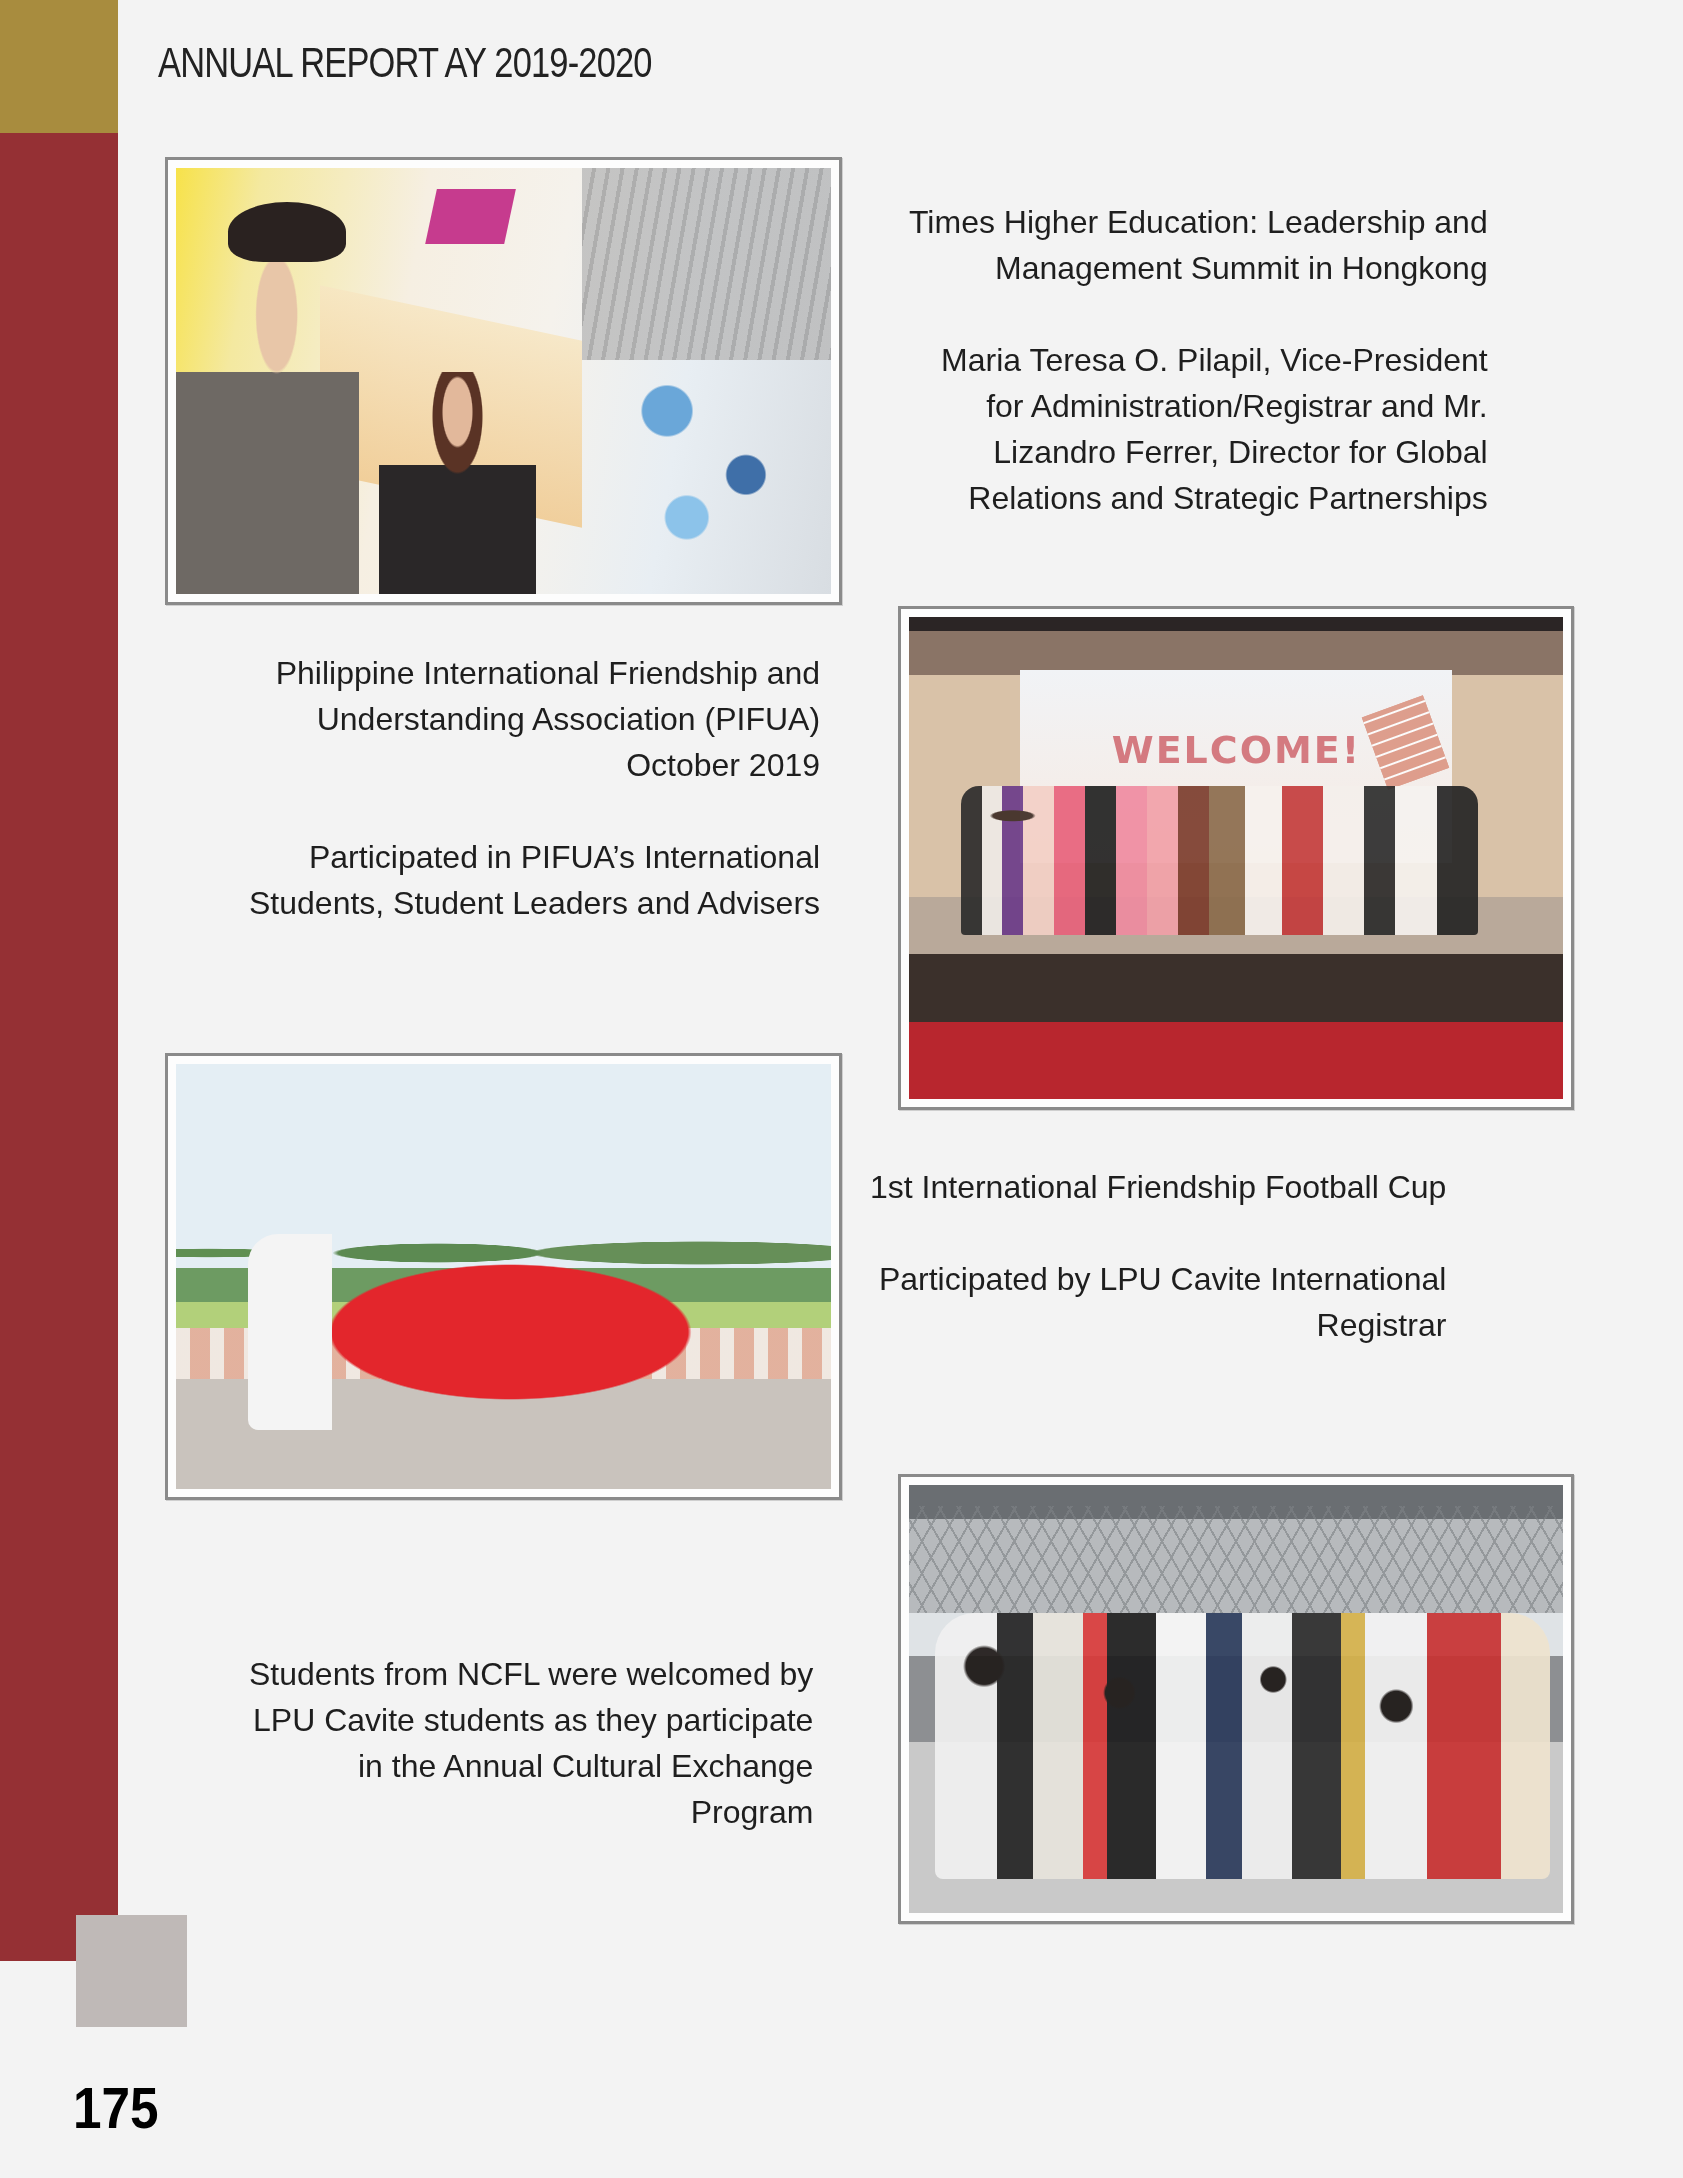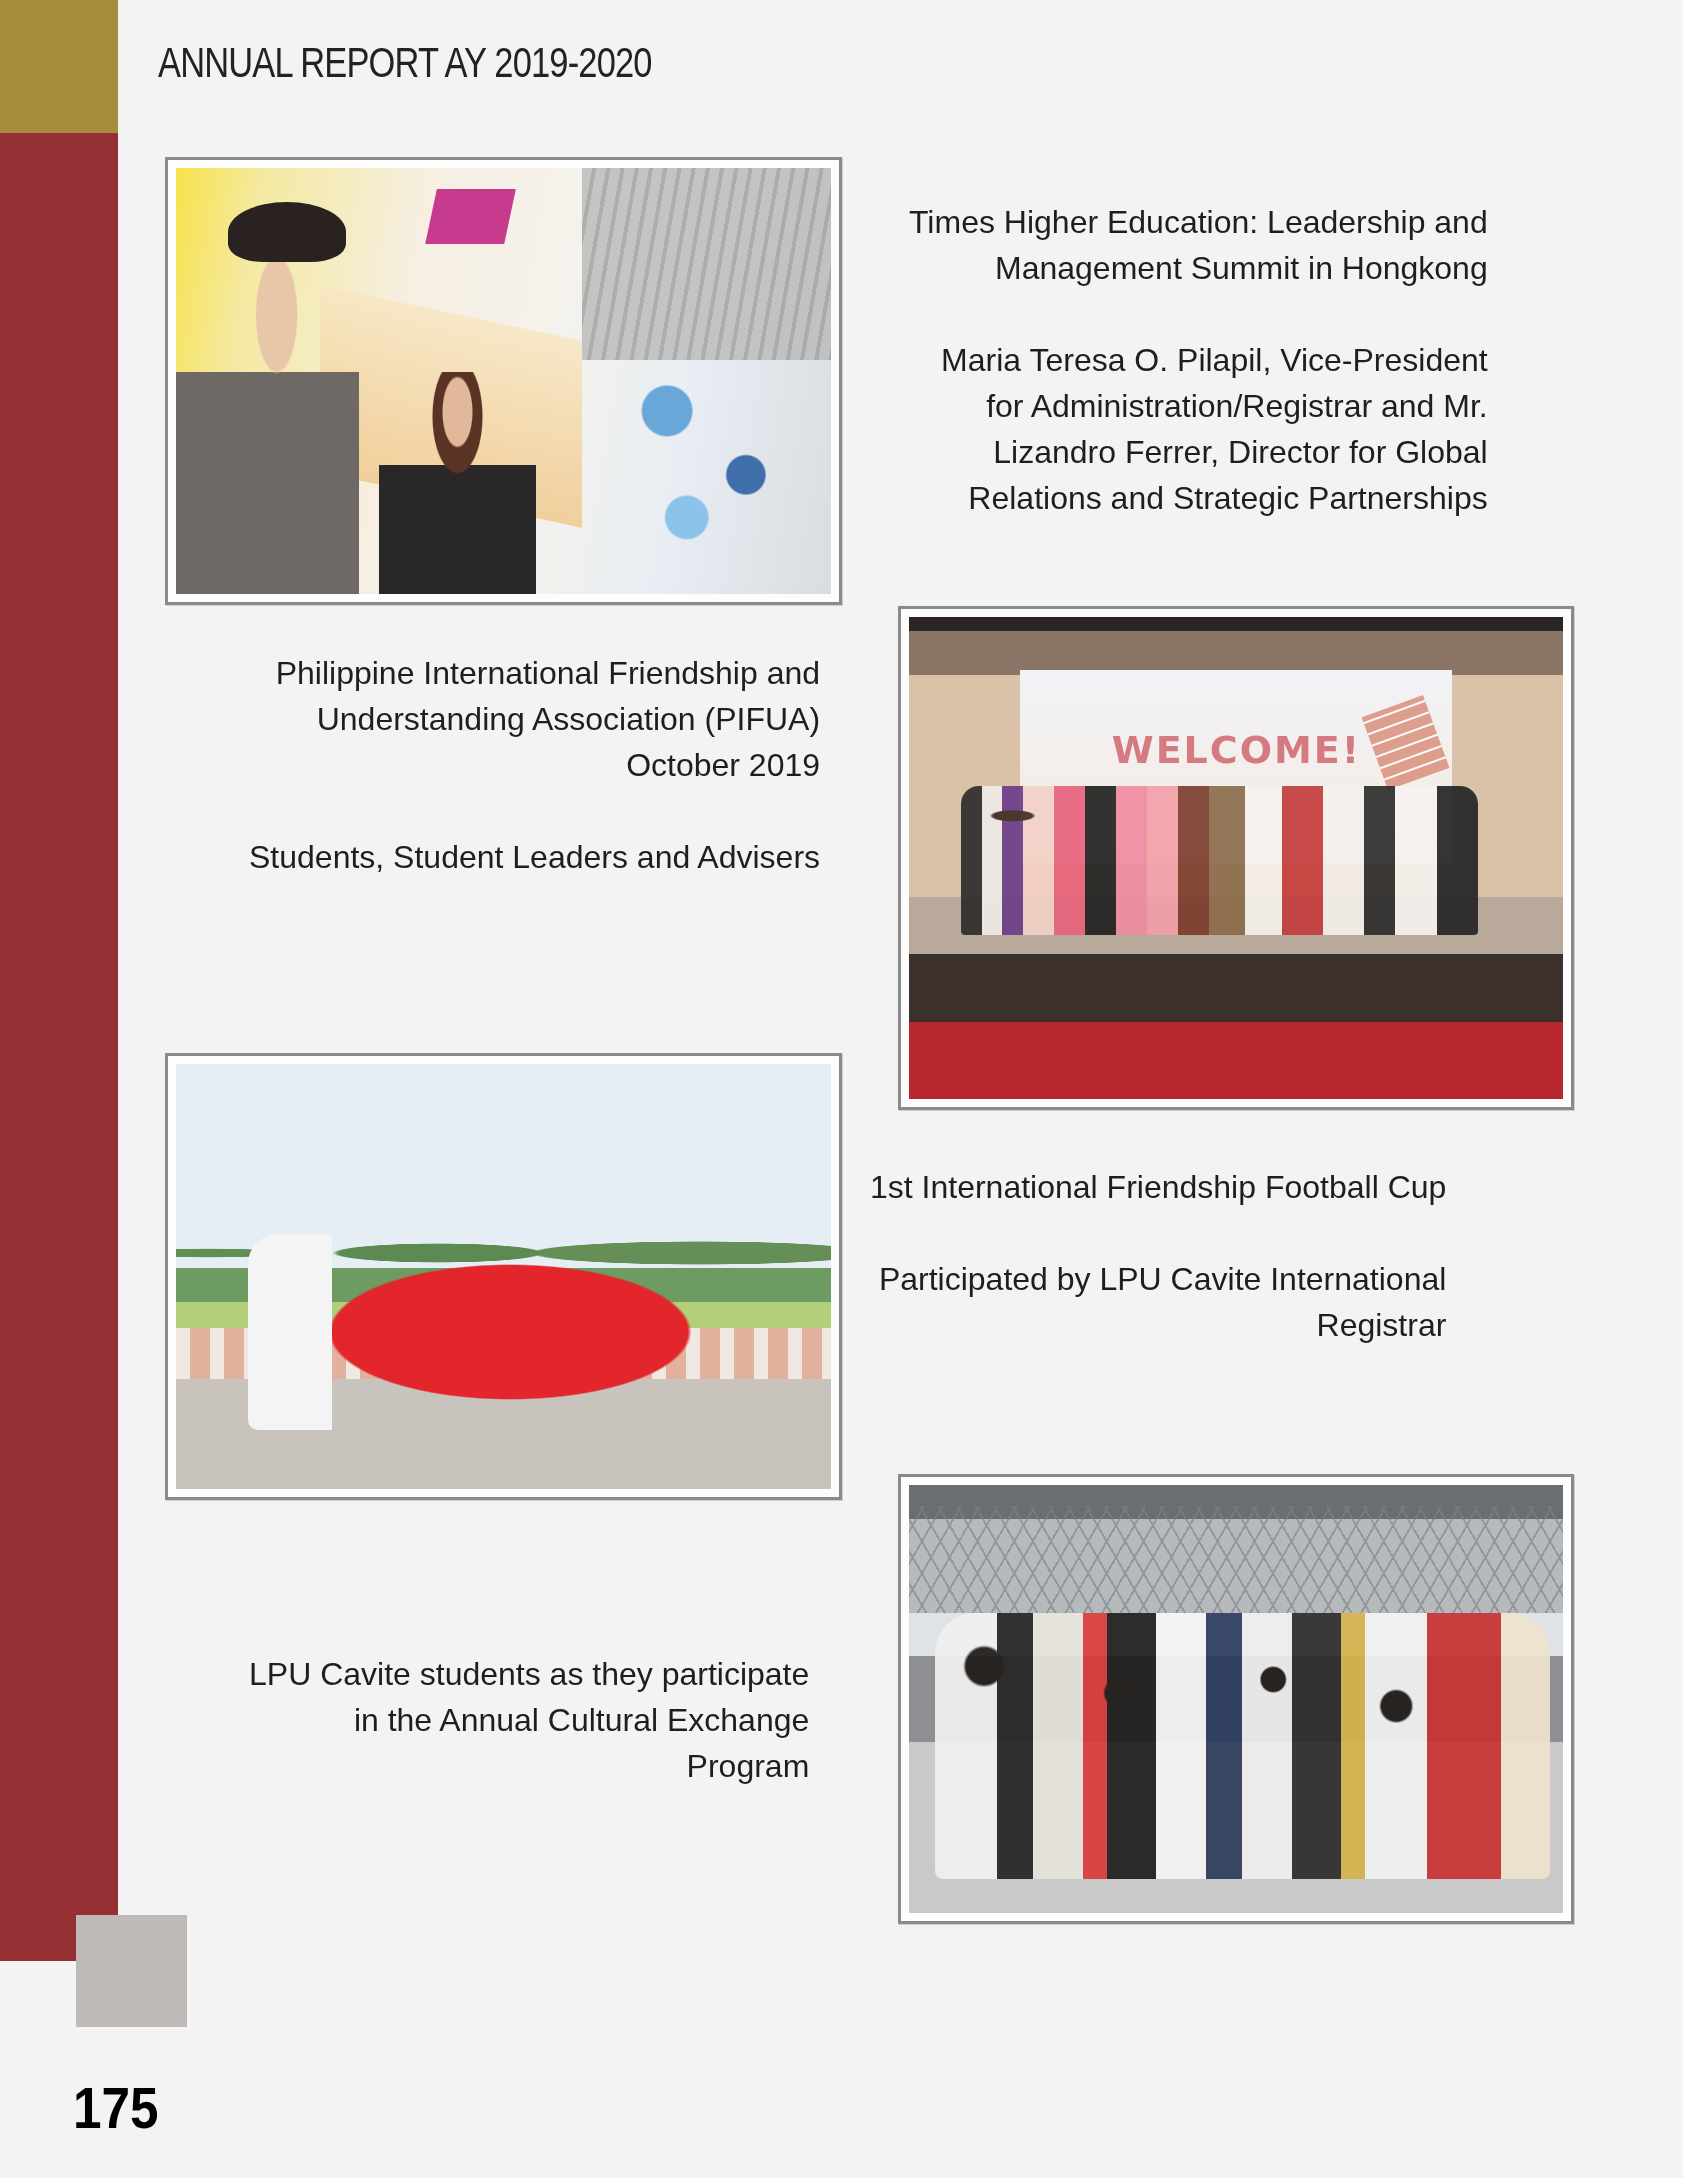--- a/index.html
+++ b/index.html
@@ -105,20 +105,21 @@
   <p>for Administration/Registrar and Mr.</p>
   <p>Lizandro Ferrer, Director for Global</p>
   <p>Relations and Strategic Partnerships</p>
 </div>
 
 <div class="text-block" style="left:249px; top:650px;">
   <p>Philippine International Friendship and</p>
   <p>Understanding Association (PIFUA)</p>
   <p>October 2019</p>
   <div class="gap"></div>
+  <p>Participated in PIFUA’s International</p>
   <p>Students, Student Leaders and Advisers</p>
 </div>
 <div class="frame" style="left:898px; top:606px; width:676px; height:504px;">
   <div class="photo p2">
     <div class="screen"></div>
       <div class="tiles"></div>
     <div class="welcome">WELCOME!</div>
     <div class="crowd"></div>
   </div>
 </div>
@@ -132,20 +133,21 @@
 </div>
 <div class="text-block" style="left:870px; top:1164px;">
   <p>1st International Friendship Football Cup</p>
   <div class="gap"></div>
   <p>Participated by LPU Cavite International</p>
   <p>Registrar</p>
 </div>
 
 <div class="text-block" style="left:249px; top:1605px;">
   <div class="gap"></div>
+  <p>Students from NCFL were welcomed by</p>
   <p>LPU Cavite students as they participate</p>
   <p>in the Annual Cultural Exchange</p>
   <p>Program</p>
 </div>
 <div class="frame" style="left:898px; top:1474px; width:676px; height:450px;">
   <div class="photo p4">
     <div class="truss"></div>
       <div class="crowd"></div>
   </div>
 </div>

